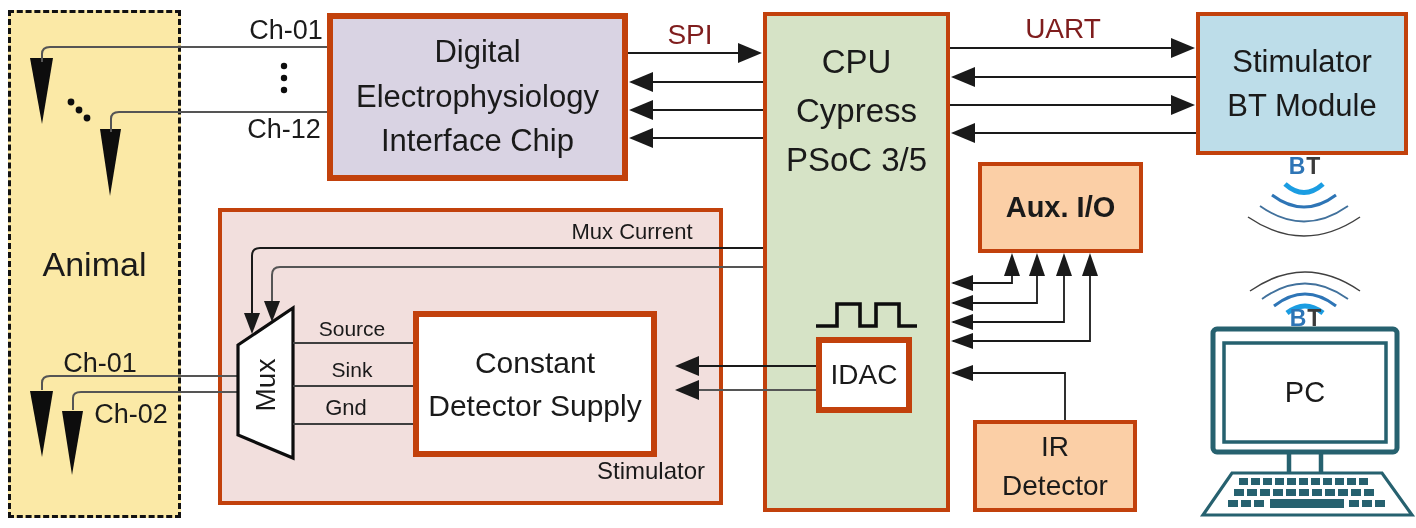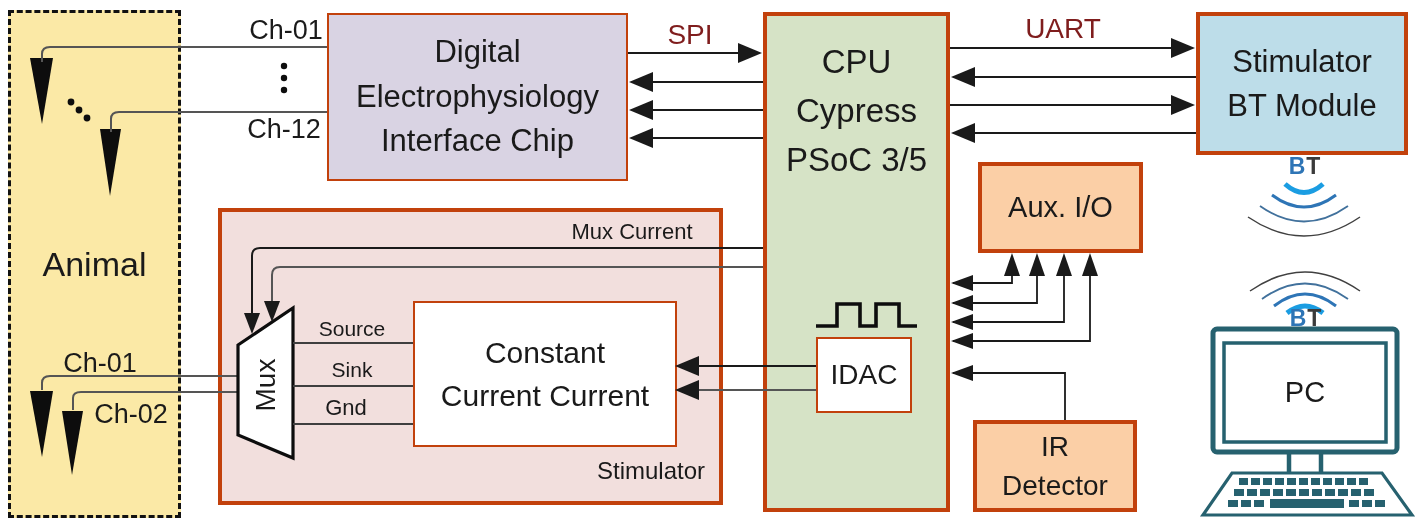--- a/index.html
+++ b/index.html
@@ -1,36 +1,36 @@
 <!DOCTYPE html>
 <html><head>
 <meta charset="utf-8">
 <style>
   html,body{margin:0;padding:0;background:#ffffff;}
   .canvas{
     position:relative;width:1416px;height:528px;background:#ffffff;overflow:hidden;
     font-family:"Liberation Sans", sans-serif;color:#1a1a1a;
   }
-  .box{position:absolute;box-sizing:border-box;border:2px solid #c2410c;
+  .box{position:absolute;box-sizing:border-box;border:6px solid #c2410c;
        display:flex;align-items:center;justify-content:center;text-align:center;z-index:1;}
   .box .lines{line-height:1.45;}
   .animal{left:8px;top:10px;width:173px;height:508px;background:#FBE9A6;border:3px dashed #111;}
   .animal .lbl{font-size:34px;}
   .chip{left:327px;top:13px;width:301px;height:168px;background:#D9D3E3;font-size:31px;}
   .cpu{left:763px;top:12px;width:187px;height:500px;background:#D6E3C6;border-width:4px;
        align-items:flex-start;padding-top:22px;font-size:33px;}
   .cpu .lines{line-height:1.48;}
   .bt-module{left:1196px;top:12px;width:212px;height:143px;background:#BDDDE9;border-width:4px;font-size:31px;}
   .bt-module .lines{line-height:1.4;}
-  .aux{left:978px;top:162px;width:165px;height:91px;background:#FBCFA6;border-width:4px;font-size:29px;}
+  .aux{left:978px;top:162px;width:165px;height:91px;background:#FBCFA6;border-width:4px;font-size:29px;font-weight:bold;}
   .ir{left:973px;top:420px;width:164px;height:92px;background:#FBCFA6;border-width:4px;font-size:28px;}
   .ir .lines{line-height:1.4;}
   .stim{left:218px;top:208px;width:505px;height:297px;background:#F2DFDD;border-width:4px;}
   .stim .corner-lbl{position:absolute;right:14px;bottom:16px;font-size:24px;}
-  .ccs{left:413px;top:301px;width:264px;height:146px;background:#ffffff;font-size:30px;}
+  .ccs{left:413px;top:311px;width:244px;height:146px;background:#ffffff;font-size:30px;}
   .ccs .lines{line-height:1.45;}
   .idac{left:816px;top:337px;width:96px;height:76px;background:#ffffff;font-size:28px;}
   .overlay{position:absolute;left:0;top:0;z-index:5;pointer-events:none;}
   .flabel{position:absolute;z-index:8;text-align:center;font-size:27px;line-height:1.1;}
   .muted{color:#7f1d1d;}
   .mux-wrap{position:absolute;left:238px;top:310px;width:57px;height:150px;z-index:8;
             display:flex;align-items:center;justify-content:center;}
   .mux-wrap span{transform:rotate(-90deg);font-size:28px;}
   .bt-tag{font-weight:bold;font-size:23px;letter-spacing:1px;}
   .bt-b{color:#2E75B6;}
@@ -79,21 +79,21 @@
     </div>
   </div>
 
   <div class="box stim">
     <span class="corner-lbl">Stimulator</span>
   </div>
 
   <div class="box ccs">
     <div class="lines">
       <div>Constant</div>
-      <div>Current Current</div>
+      <div>Detector Supply</div>
     </div>
   </div>
 
   <div class="box idac">
     <span>IDAC</span>
   </div>
 
   <svg class="overlay" width="1416" height="528" viewBox="0 0 1416 528">
 
     <g fill="#0d0d0d">

